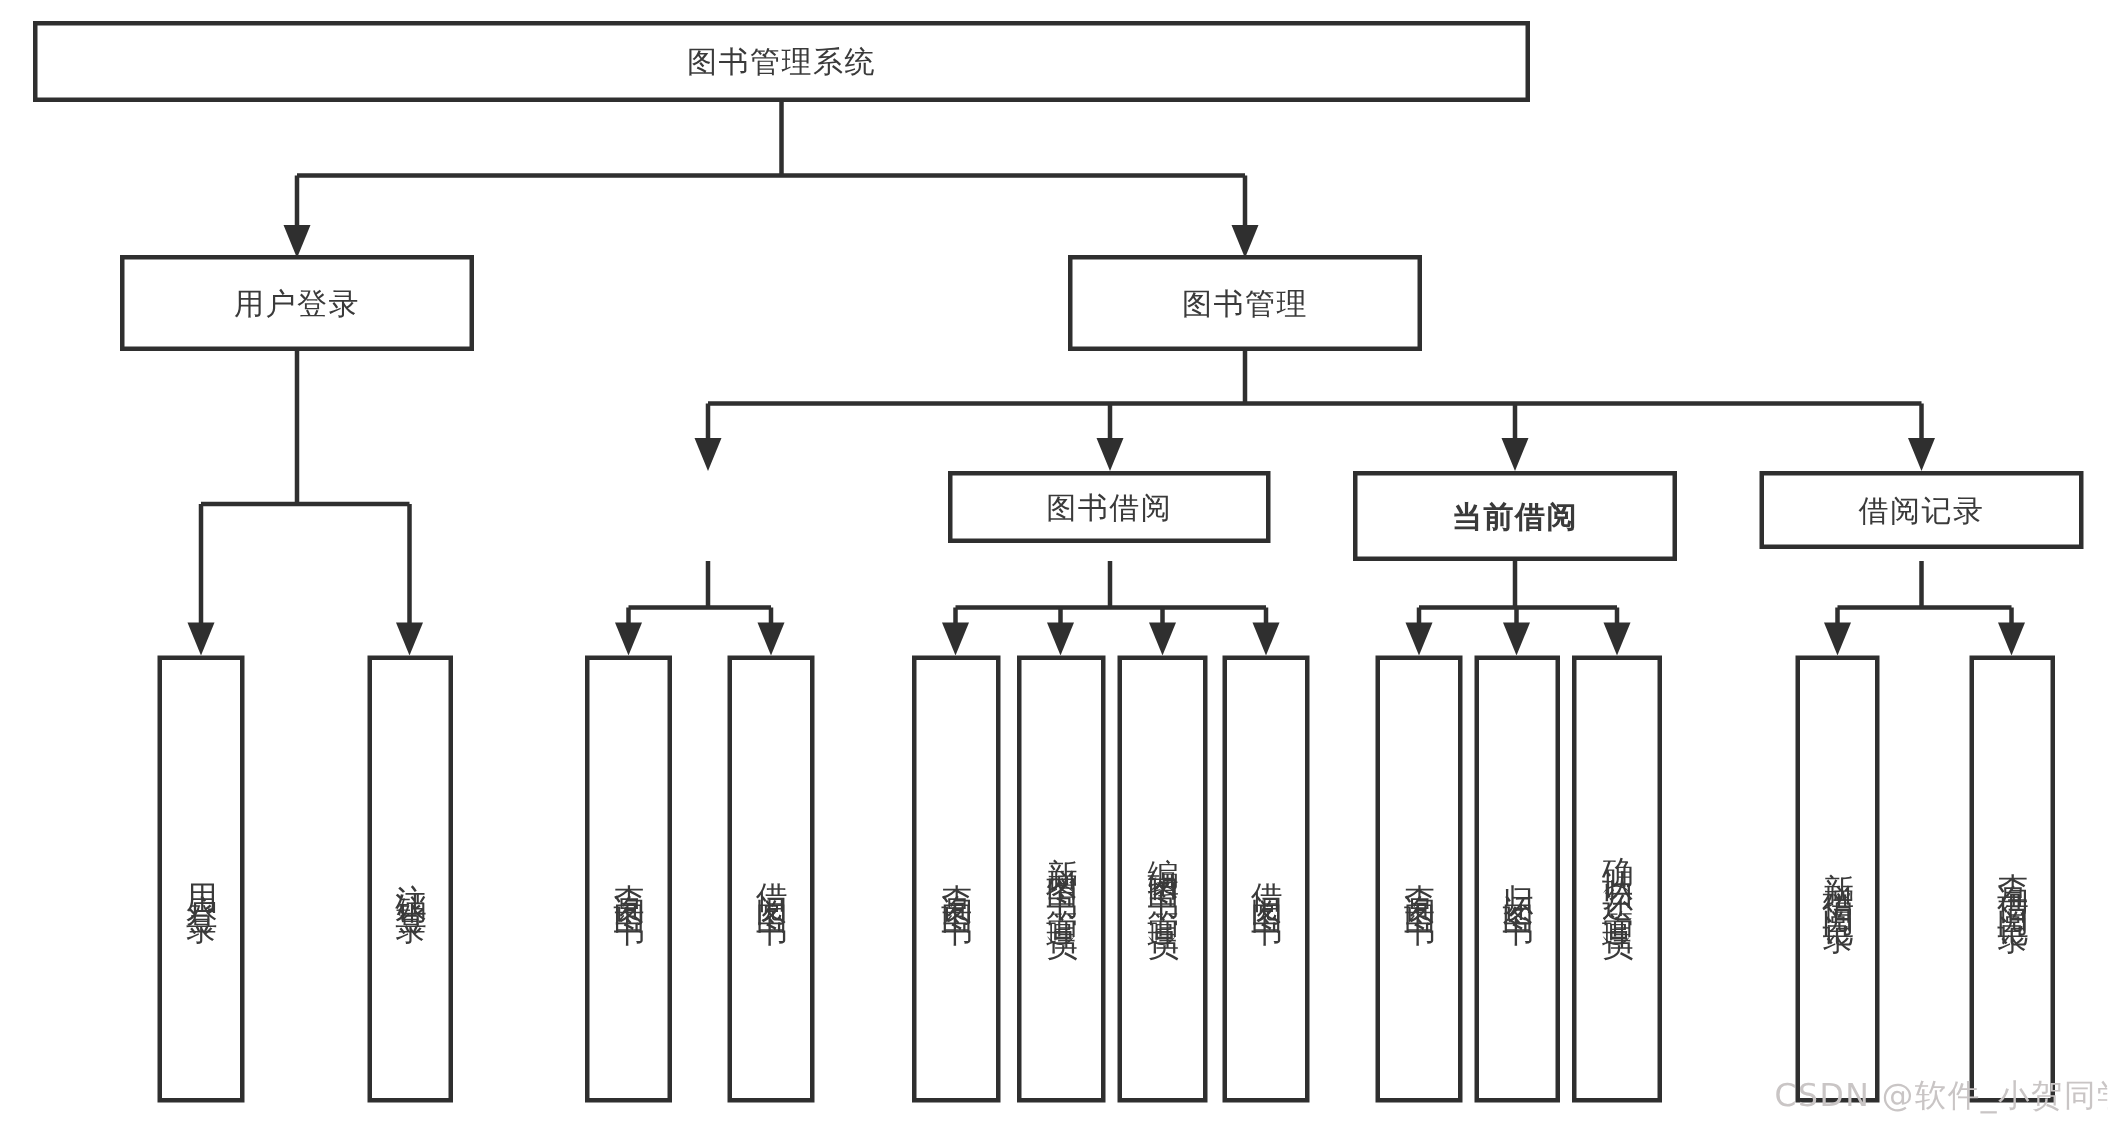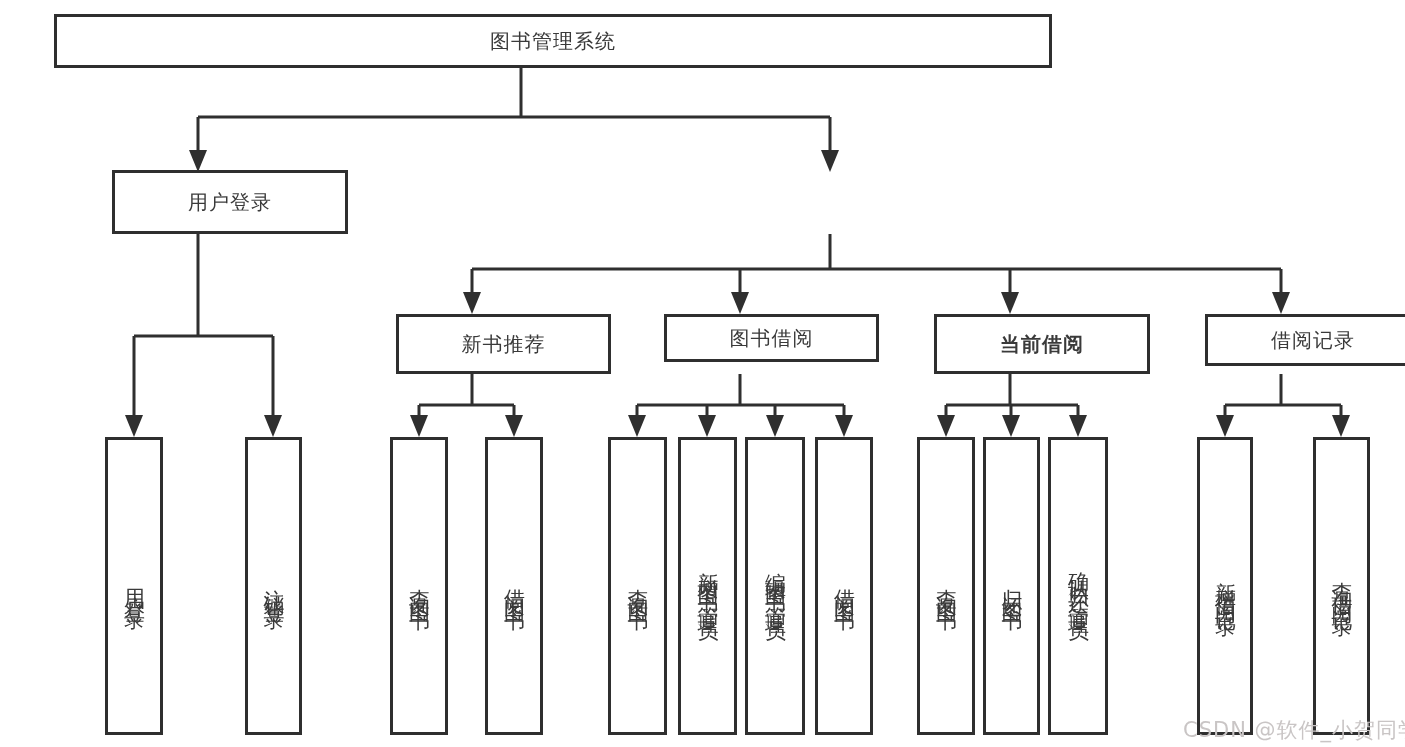--- a/index.html
+++ b/index.html
@@ -15,21 +15,20 @@
   #wires polygon{fill:var(--line,#2f2f2f);stroke:none;}
   .node{
     position:absolute;
     box-sizing:border-box;
     border:3px solid var(--line,#2f2f2f);
     background:#ffffff;
     display:flex;align-items:center;justify-content:center;
     font-size:20px;color:var(--text,#3a3a3a);
     letter-spacing:1px;
     z-index:2;
-    margin-left:32px;
   }
   .leaf{
     position:absolute;
     box-sizing:border-box;
     border:3px solid var(--line,#2f2f2f);
     background:#ffffff;
     display:flex;align-items:center;justify-content:center;
     z-index:2;
   }
   .leaf span{
@@ -94,22 +93,22 @@
     <g>
       <path d="M1281,374 V405 M1225,405 H1341 M1225,405 V421 M1341,405 V421"></path>
       <polygon points="1225,437 1216,415 1234,415"></polygon>
       <polygon points="1341,437 1332,415 1350,415"></polygon>
     </g>
   </svg>
 
   <div class="node" style="left:22px;top:14px;width:998px;height:54px;">图书管理系统</div>
 
   <div class="node" style="left:80px;top:170px;width:236px;height:64px;">用户登录</div>
+  <div class="node" style="left:712px;top:170px;width:236px;height:64px;">图书管理</div>
 
-  <div class="node" style="left:364px;top:314px;width:215px;height:60px;">新书推荐</div>
   <div class="node" style="left:632px;top:314px;width:215px;height:48px;">图书借阅</div>
   <div class="node" style="left:902px;top:314px;width:216px;height:60px;font-weight:bold;">当前借阅</div>
   <div class="node" style="left:1173px;top:314px;width:216px;height:52px;">借阅记录</div>
 
   <div class="leaf" style="left:105px;top:437px;width:58px;height:298px;">
     <span>用户登录</span>
   </div>
   <div class="leaf" style="left:245px;top:437px;width:57px;height:298px;">
     <span>注销登录</span>
   </div>

